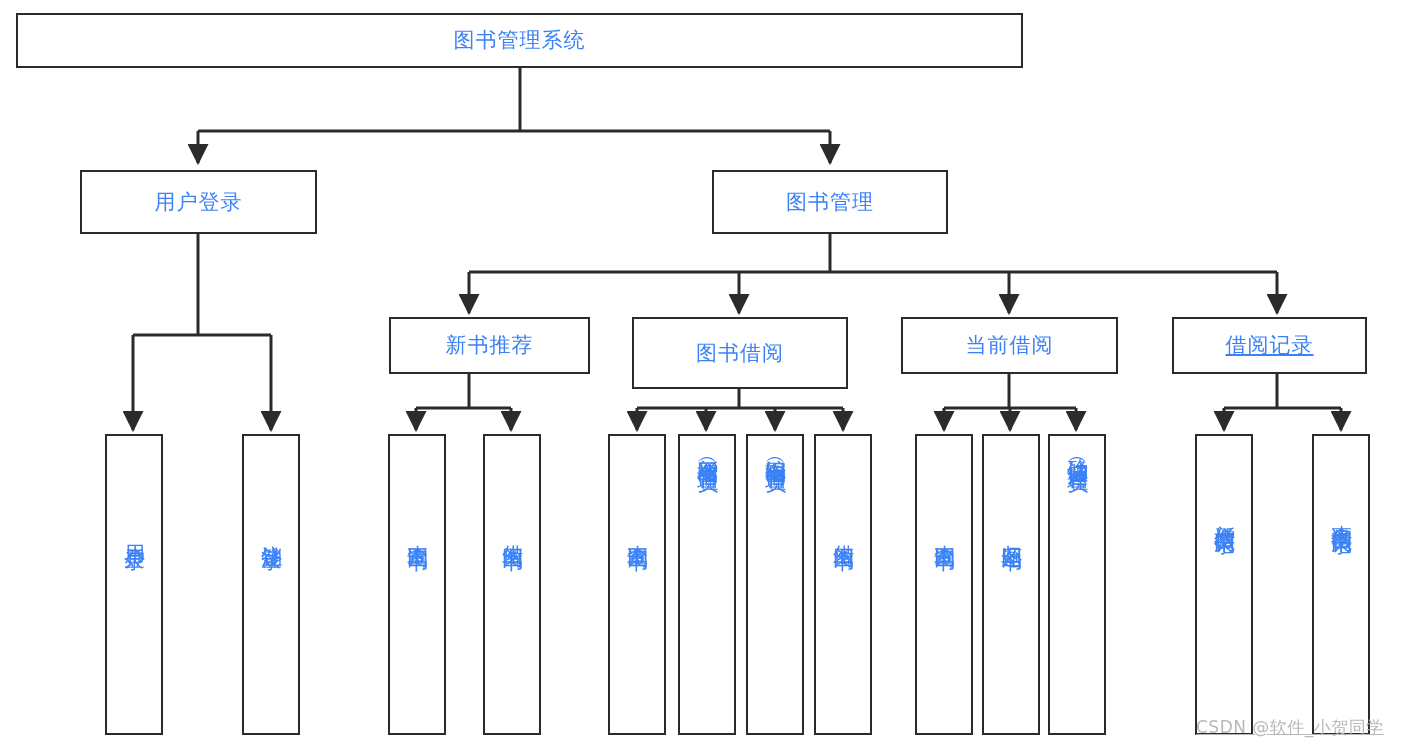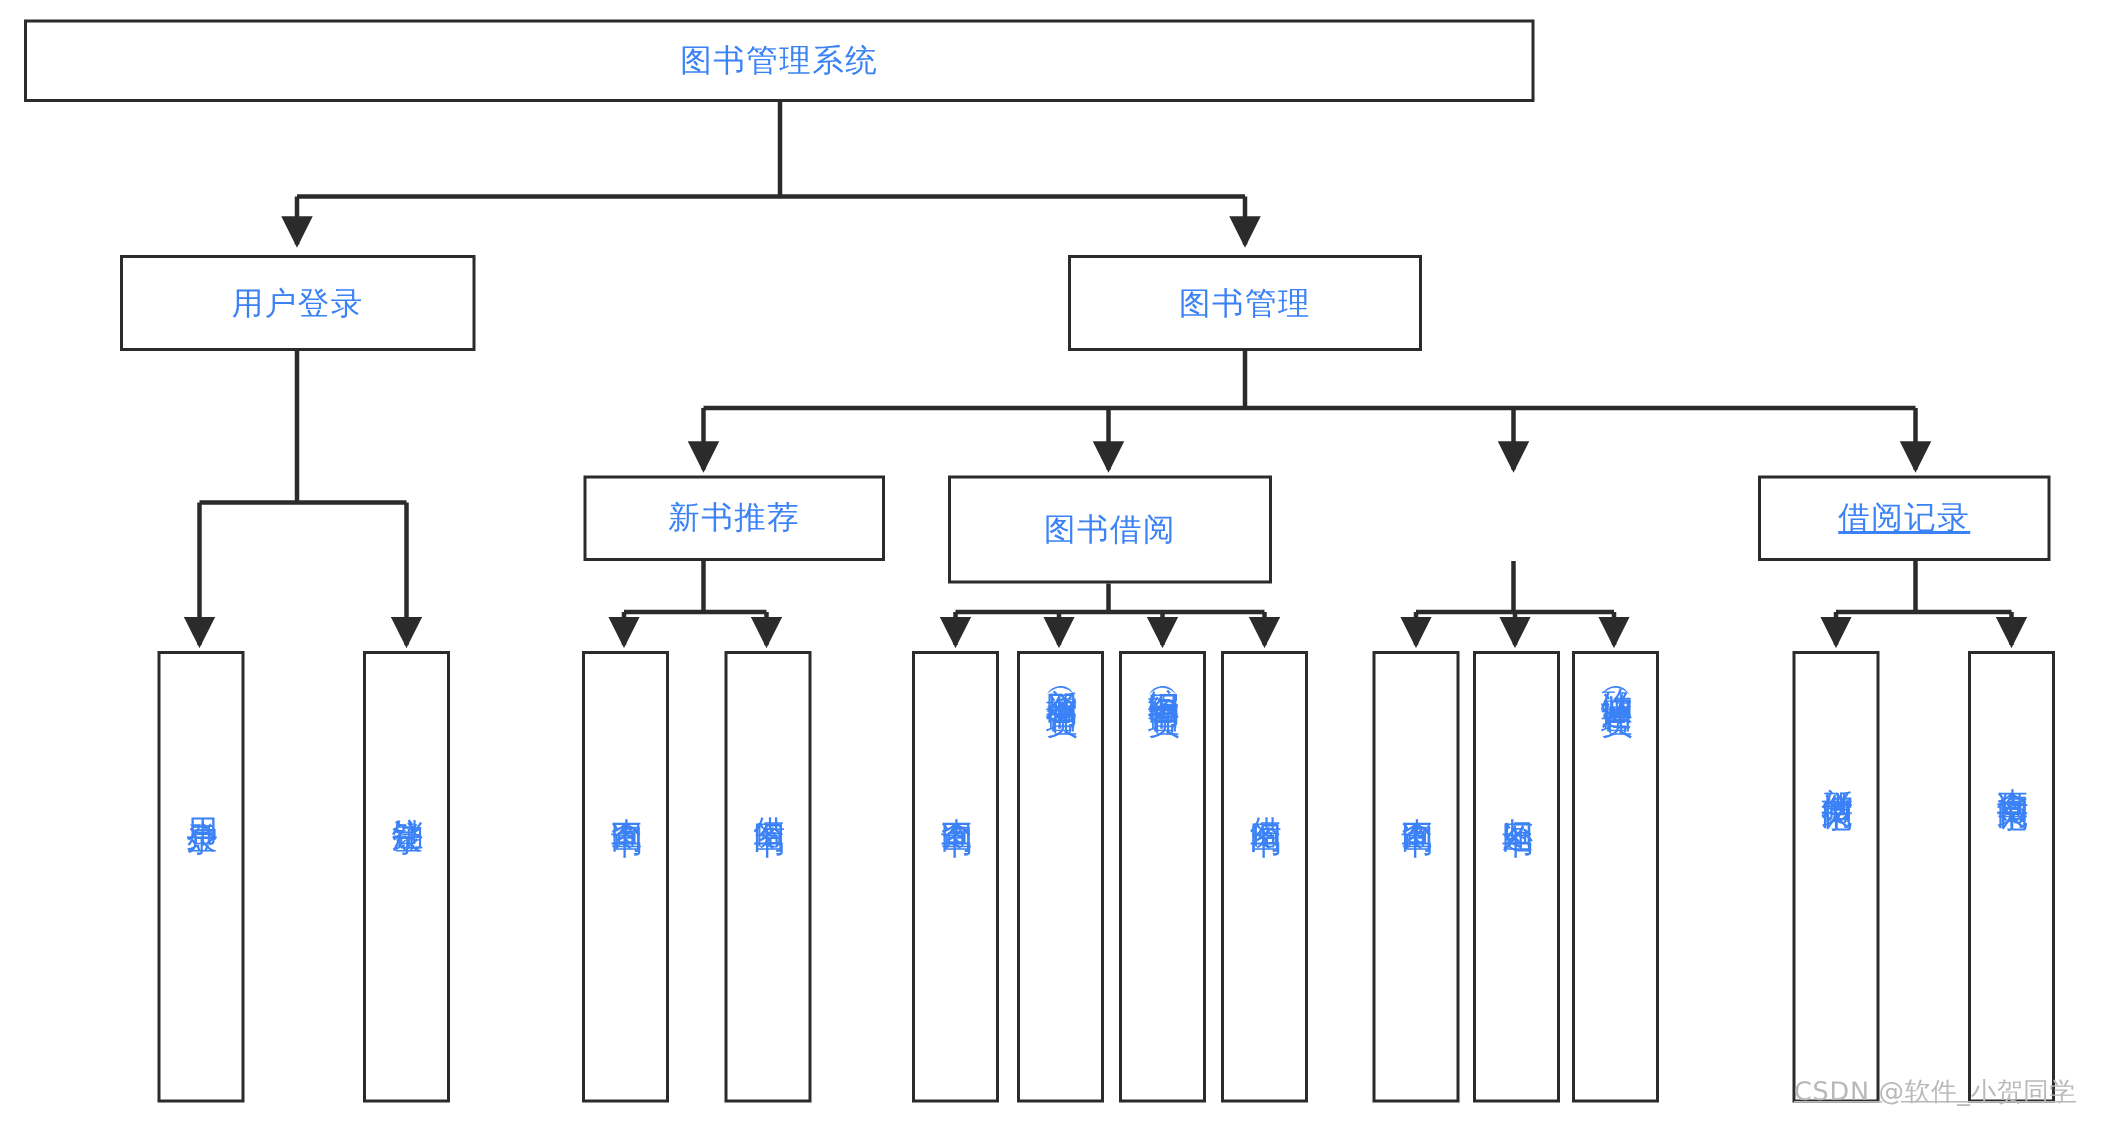--- a/index.html
+++ b/index.html
@@ -130,20 +130,23 @@
   <div class="node node-h" style="left:712px; top:170px; width:236px; height:64px;text-align:right;">
     <span class="label">图书管理</span>
   </div>
 
   <div class="node node-h" style="left:361px; top:317px; width:201px; height:57px;margin-left:28px;">
     <span class="label">新书推荐</span>
   </div>
   <div class="node node-h" style="left:632px; top:317px; width:216px; height:72px;">
     <span class="label">图书借阅</span>
   </div>
+  <div class="node node-h" style="left:901px; top:317px; width:217px; height:57px;">
+    <span class="label">当前借阅</span>
+  </div>
   <div class="node node-h" style="left:1172px; top:317px; width:195px; height:57px;text-decoration:underline;">
     <span class="label">借阅记录</span>
   </div>
 
   <div class="node node-v pad-low" style="left:105px; top:434px; width:58px; height:301px;">
     <span class="label">用户登录</span>
   </div>
   <div class="node node-v pad-low" style="left:242px; top:434px; width:58px; height:301px;">
     <span class="label">注销登录</span>
   </div>

